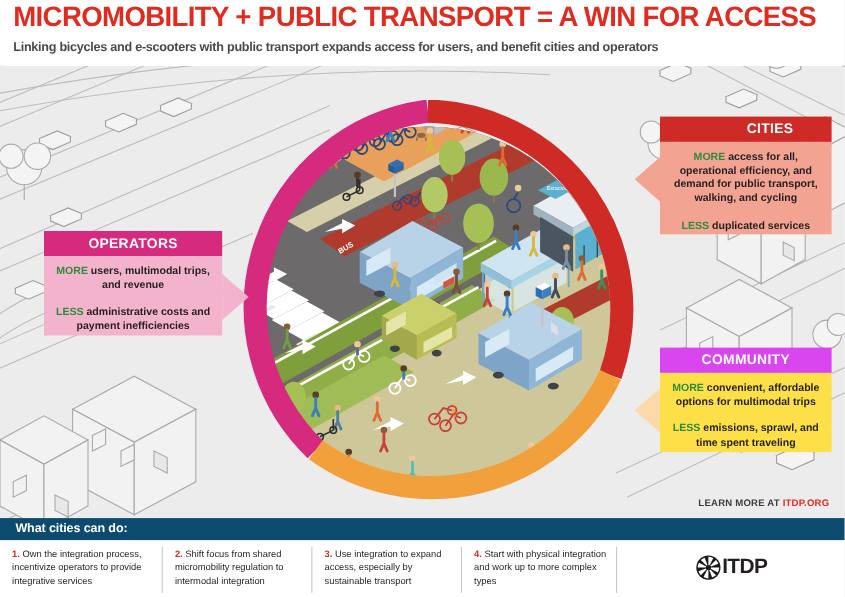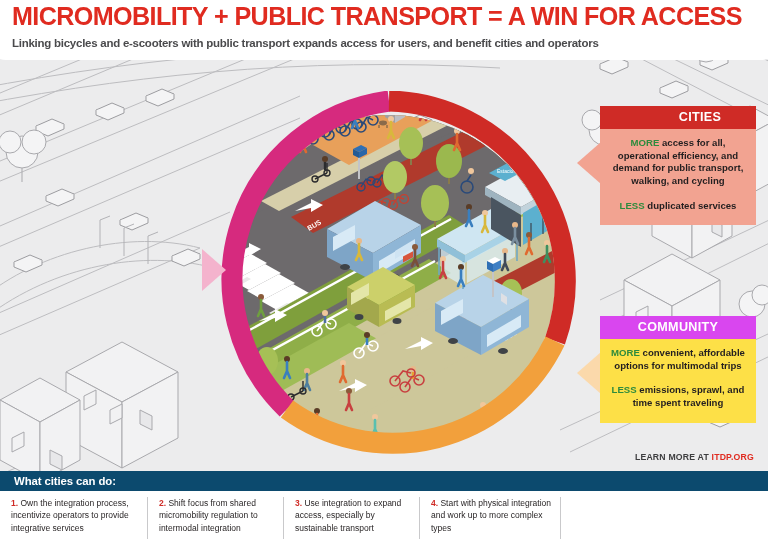--- a/index.html
+++ b/index.html
@@ -68,21 +68,21 @@
     text-align: center;
     letter-spacing: 0.3px;
     padding: 4px 0 5px;
   }
   .callout .body {
     text-align: center;
     font-size: 9.6px;
     font-weight: bold;
     line-height: 1.32;
     color: #231f20;
-    padding: 8px 9px 13px;
+    padding: 8px 9px 1px;
   }
   .callout .body p { margin: 0; }
   .callout .body p + p { margin-top: 12px; }
   .kw { color: #2e8b3d; }
 
   #callout-cities { left: 600px; top: 106px; width: 156px; }
   #callout-cities .hdr { background: #cf2b26; padding-left: 44px; }
   #callout-cities .body { background: #f2a391; }
 
   #callout-operators { left: 40px; top: 210px; width: 162px; }
@@ -702,20 +702,27 @@
   <div class="notch" id="notch-operators"></div>
 
   <div class="callout" id="callout-cities">
     <div class="hdr">CITIES</div>
     <div class="body">
       <p><span class="kw">MORE</span><span> access for all, operational efficiency, and demand for public transport, walking, and cycling</span></p>
       <p><span class="kw">LESS</span><span> duplicated services</span></p>
     </div>
   </div>
 
+  <div class="callout" id="callout-operators">
+    <div class="hdr">OPERATORS</div>
+    <div class="body">
+      <p><span class="kw">MORE</span><span> users, multimodal trips, and revenue</span></p>
+      <p><span class="kw">LESS</span><span> administrative costs and payment inefficiencies</span></p>
+    </div>
+  </div>
 
   <div class="callout" id="callout-community">
     <div class="hdr">COMMUNITY</div>
     <div class="body">
       <p><span class="kw">MORE</span><span> convenient, affordable options for multimodal trips</span></p>
       <p><span class="kw">LESS</span><span> emissions, sprawl, and time spent traveling</span></p>
     </div>
   </div>
 
   <div id="header">
@@ -737,16 +744,33 @@
       </div>
       <div class="tip" id="tip-2">
         <span class="num">2.</span><span class="txt"> Shift focus from shared micromobility regulation to intermodal integration</span>
       </div>
       <div class="tip" id="tip-3">
         <span class="num">3.</span><span class="txt"> Use integration to expand access, especially by sustainable transport</span>
       </div>
       <div class="tip" id="tip-4">
         <span class="num">4.</span><span class="txt"> Start with physical integration and work up to more complex types</span>
       </div>
+      <div id="logo-cell">
+        <svg width="24" height="24" viewBox="0 0 24 24">
+          <circle cx="12" cy="12" r="11" fill="#1a1a1a"></circle>
+          <g fill="#ffffff">
+            <path d="M12 12 L12 2.2 A9.8 9.8 0 0 1 16.4 3.4 Z"></path>
+            <path d="M12 12 L18.9 5.1 A9.8 9.8 0 0 1 21 8.6 Z"></path>
+            <path d="M12 12 L21.8 12 A9.8 9.8 0 0 1 20.6 16.4 Z"></path>
+            <path d="M12 12 L18.9 18.9 A9.8 9.8 0 0 1 15.4 21 Z"></path>
+            <path d="M12 12 L12 21.8 A9.8 9.8 0 0 1 7.6 20.6 Z"></path>
+            <path d="M12 12 L5.1 18.9 A9.8 9.8 0 0 1 3 15.4 Z"></path>
+            <path d="M12 12 L2.2 12 A9.8 9.8 0 0 1 3.4 7.6 Z"></path>
+            <path d="M12 12 L5.1 5.1 A9.8 9.8 0 0 1 8.6 3 Z"></path>
+          </g>
+          <circle cx="12" cy="12" r="2.4" fill="#1a1a1a"></circle>
+        </svg>
+        <span class="logo-text">ITDP</span>
+      </div>
     </div>
   </div>
 
 </div>
 
 </body></html>

